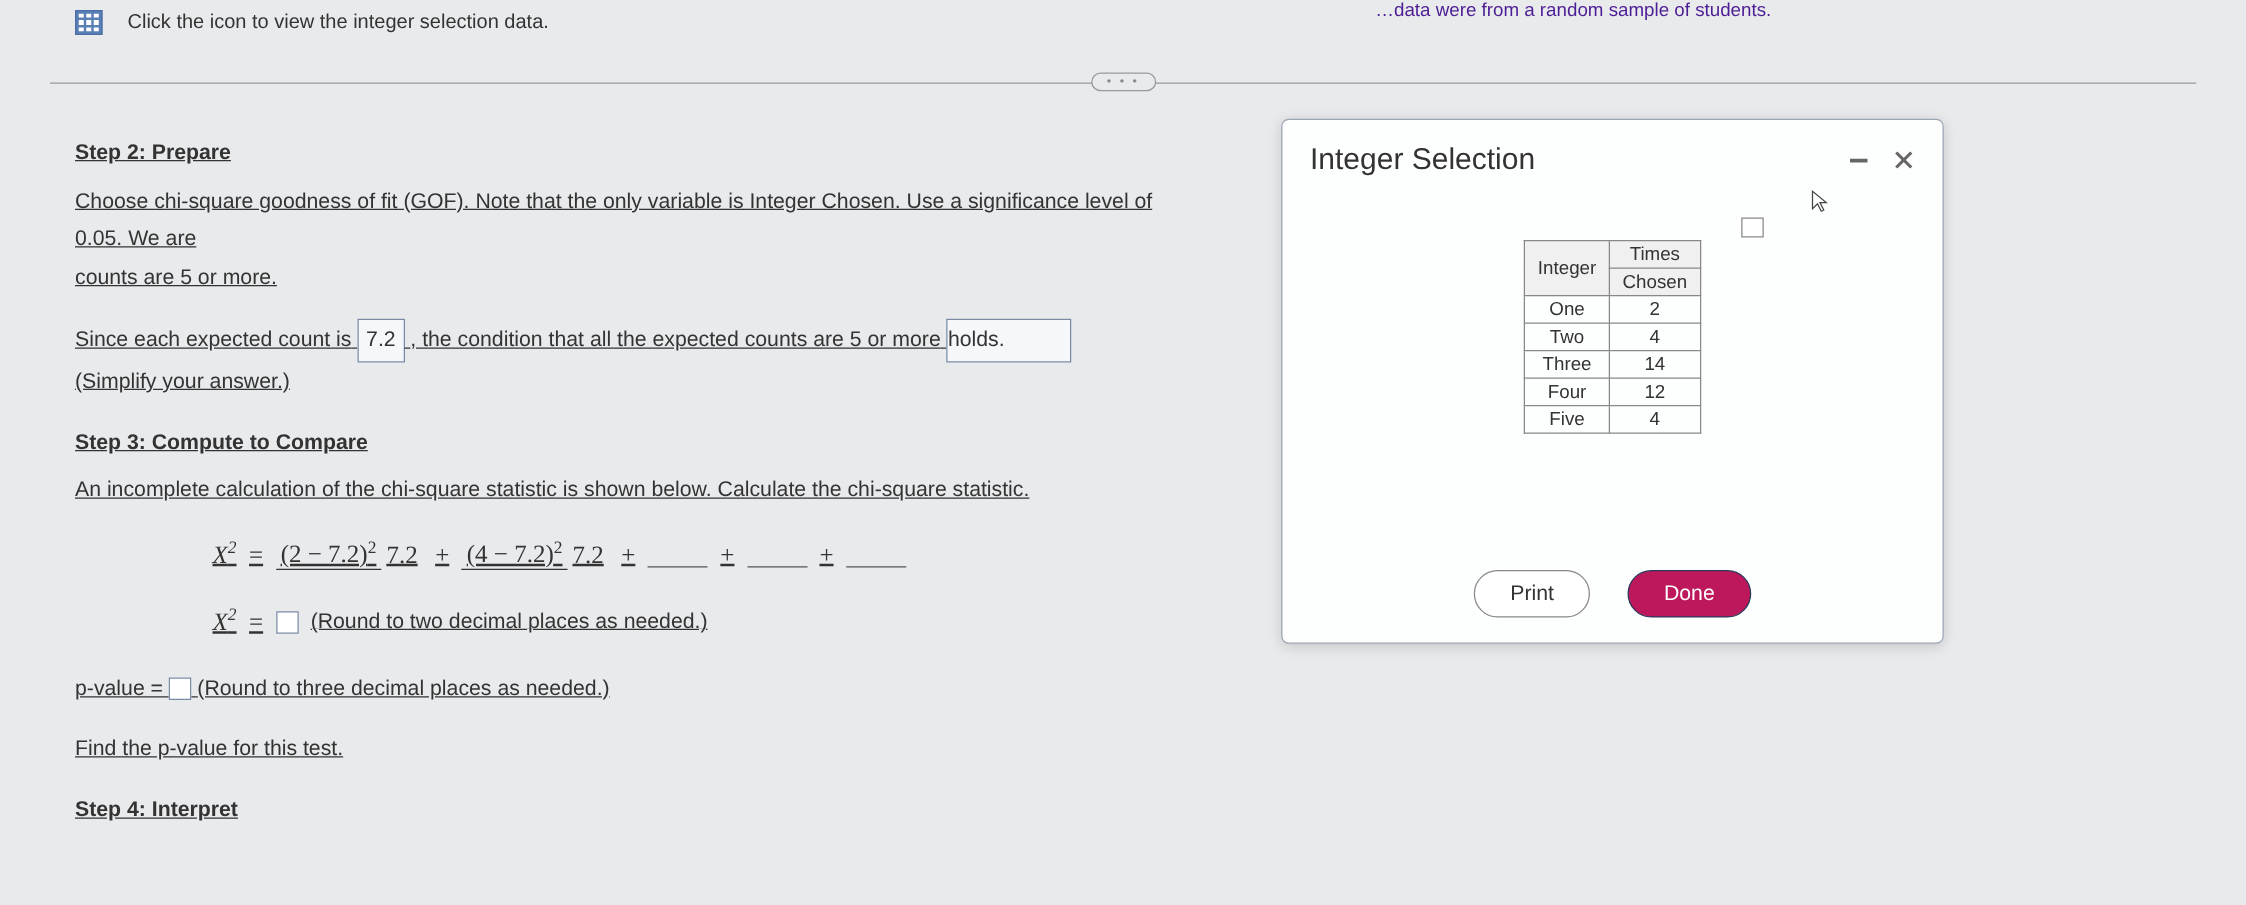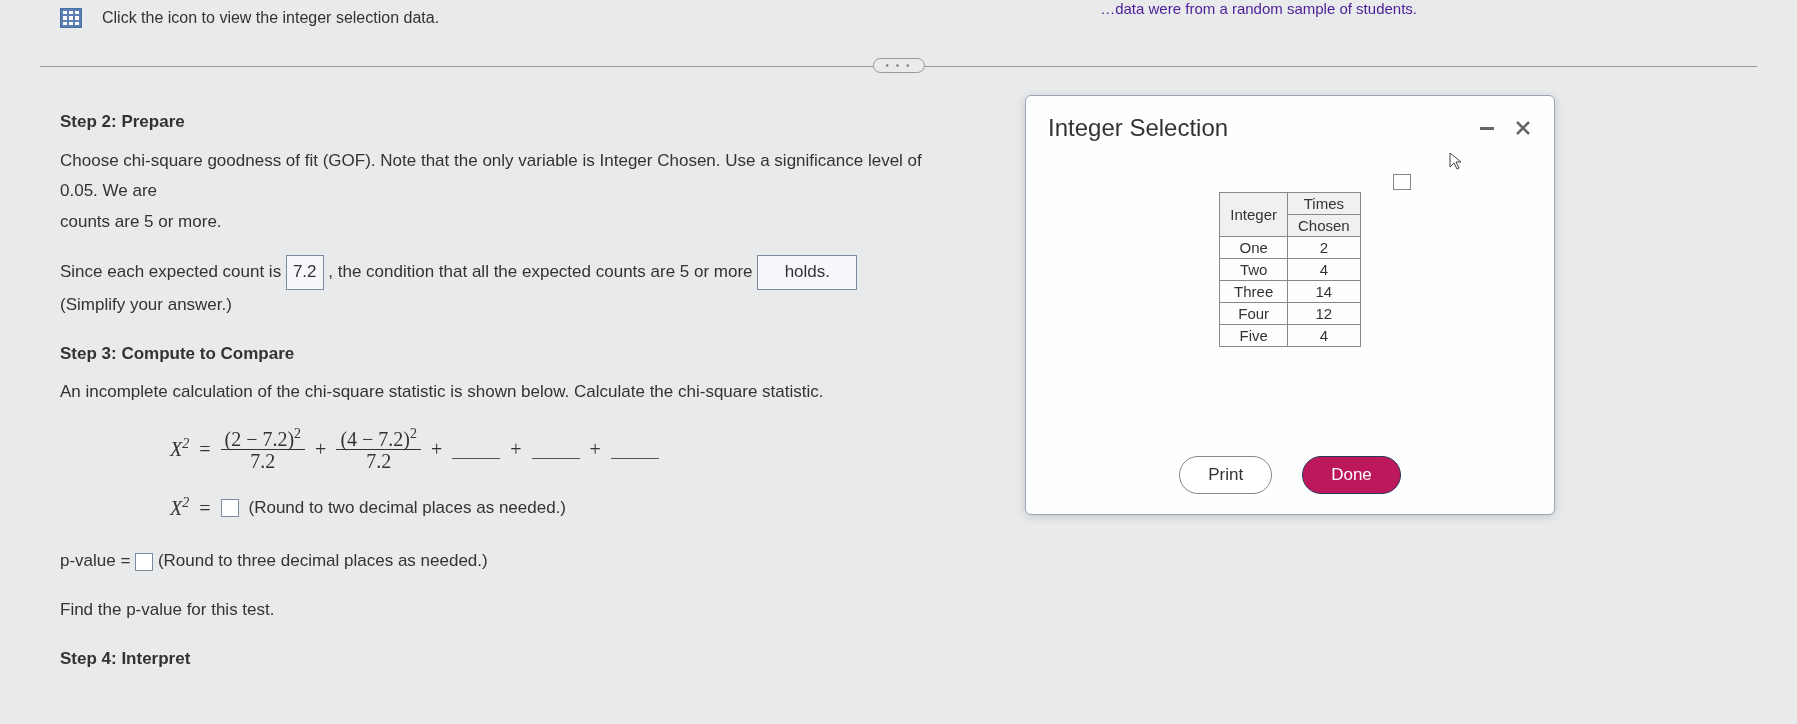--- a/index.html
+++ b/index.html
@@ -55,56 +55,57 @@
     padding: 1px 12px;
     font-size: 10px;
     letter-spacing: 2px;
     color: #888;
   }
   .main {
     padding: 40px 60px 20px 60px;
     font-size: 17px;
     line-height: 1.8;
     width: 1020px;
+    text-decoration: underline;
   }
   .step-head { font-weight: bold; margin-bottom: 8px; font-size: 17px; }
   .para { margin-bottom: 18px; color: #333; }
   .small-box {
     display: inline-block;
     border: 1px solid #7a8aa5;
     background: #f5f7fa;
     padding: 1px 6px;
     min-width: 34px;
     text-align: center;
   }
   .wide-box {
     display: inline-block;
     border: 1px solid #7a8aa5;
     background: #f5f7fa;
     padding: 1px 0;
     min-width: 100px;
-    text-align: center;
+    text-align: left;
   }
   .empty-box {
     display: inline-block;
     border: 1px solid #7a8aa5;
     background: #fff;
     width: 18px; height: 18px;
     vertical-align: middle;
   }
   .formula {
     padding-left: 110px;
     margin: 18px 0 20px 0;
     font-family: "Times New Roman", serif;
     font-size: 20px;
   }
   .formula-row { display: flex; align-items: center; gap: 10px; margin-bottom: 18px; }
   .chi-sq { font-style: italic; }
   .super2 { font-size: 0.7em; vertical-align: super; }
-  .frac { display: inline-flex; flex-direction: column; align-items: center; line-height: 1.1; }
+  .frac { display: inline-flex; align-items: center; line-height: 1.1; }
   .frac .num { border-bottom: 1px solid #333; padding: 0 4px; }
   .frac .den { padding: 0 4px; }
   .blank-line {
     display: inline-block;
     border-bottom: 1px solid #555;
     width: 48px;
     height: 1em;
     vertical-align: baseline;
   }
 

